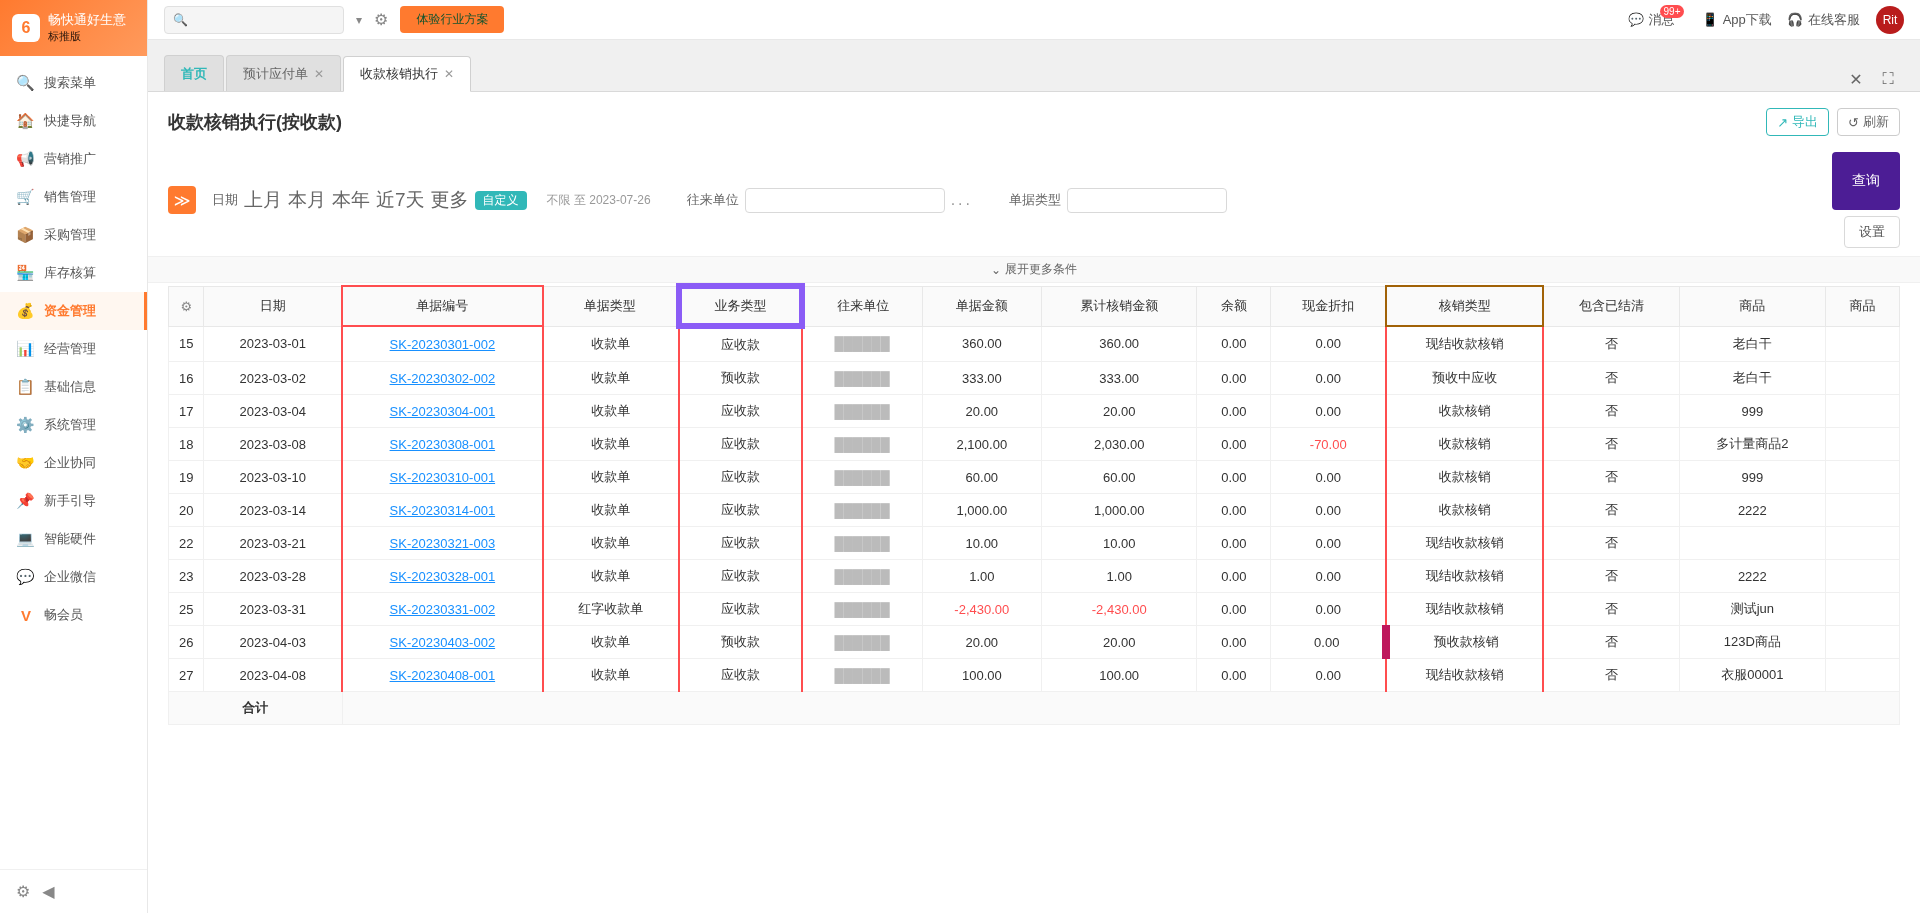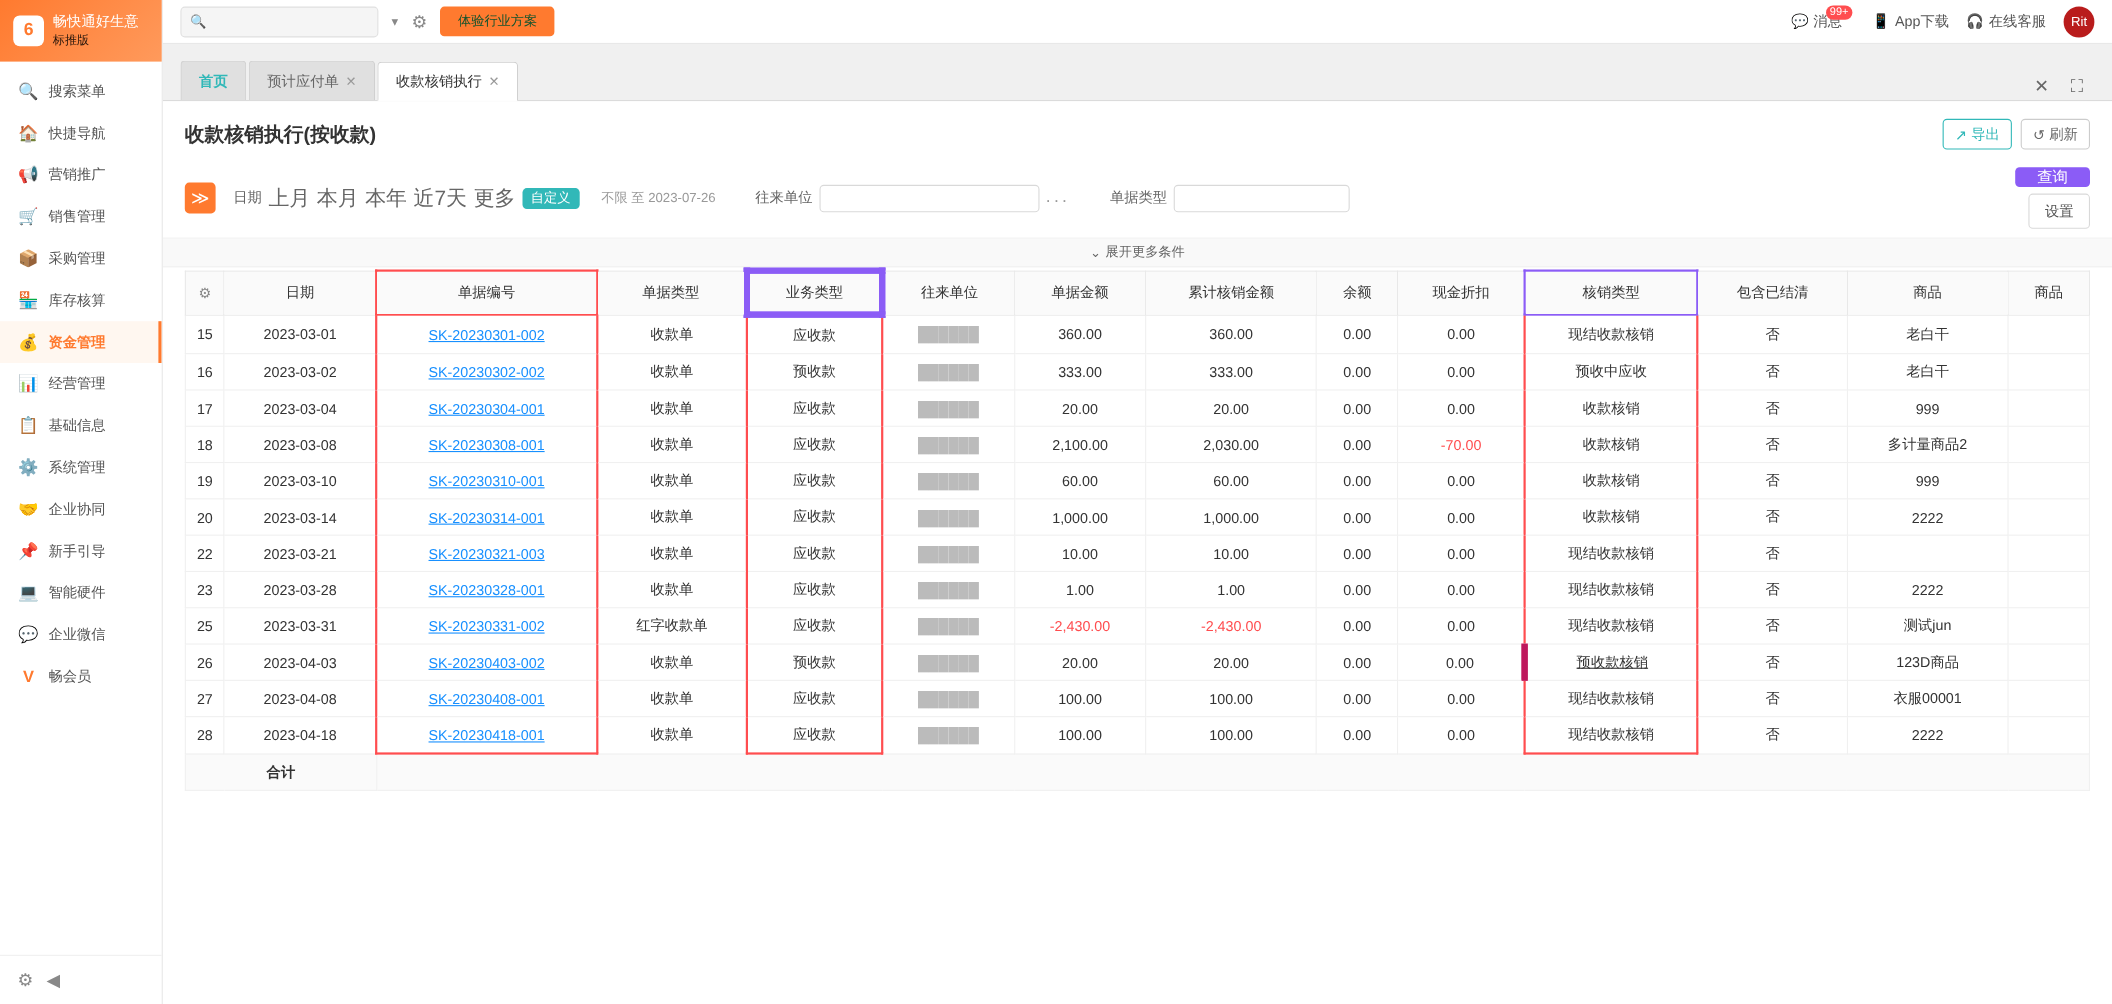--- a/index.html
+++ b/index.html
@@ -53,21 +53,21 @@
     .filter-expand-btn { width: 28px; height: 28px; background: #ff7a2f; color: #fff; border: none; border-radius: 4px; cursor: pointer; font-size: 16px; display: flex; align-items: center; justify-content: center; }
     .filter-item { display: flex; align-items: center; gap: 6px; font-size: 13px; color: #333; }
     .filter-label { color: #666; }
     .filter-date-links { display: flex; gap: 6px; align-items: center; }
     .filter-date-links span { color: #666; cursor: pointer; font-size: 19px; }
     .filter-date-links .custom-btn { background: #31b8b8; color: #fff; border-radius: 4px; padding: 1px 8px; font-size: 12px; cursor: pointer; }
     .filter-date-range { color: #999; font-size: 12px; margin-left: 4px; }
     .filter-input { border: 1px solid #d9d9d9; border-radius: 4px; padding: 4px 8px; font-size: 13px; width: 200px; color: #333; outline: none; }
     .filter-select { border: 1px solid #d9d9d9; border-radius: 4px; padding: 4px 8px; font-size: 13px; width: 160px; color: #333; outline: none; appearance: none; background: #fff; }
     .filter-dots { color: #999; letter-spacing: 3px; font-size: 16px; cursor: pointer; }
-    .btn-query { background: #8b5cf6; color: #fff; border: none; border-radius: 4px; padding: 0 20px; font-size: 14px; cursor: pointer; }
+    .btn-query { background: #4c1d95; color: #fff; border: none; border-radius: 4px; padding: 20px 20px; font-size: 14px; cursor: pointer; }
     .btn-settings { background: #fff; color: #555; border: 1px solid #d9d9d9; border-radius: 4px; padding: 6px 14px; font-size: 13px; cursor: pointer; display: block; margin-top: 4px; }
     .filter-actions { display: flex; flex-direction: column; align-items: flex-end; gap: 2px; margin-left: auto; }
 
     
     .expand-more { text-align: center; padding: 4px; background: #f9f9f9; border-bottom: 1px solid #f0f0f0; color: #666; font-size: 12px; cursor: pointer; display: flex; align-items: center; justify-content: center; gap: 4px; }
 
     
     .table-container { flex: 1; overflow: auto; padding: 0 20px; }
     table { width: 100%; border-collapse: collapse; font-size: 13px; }
     thead th { background: #fafafa; border: 1px solid #e8e8e8; padding: 8px 10px; text-align: center; font-weight: 500; color: #333; position: sticky; top: 0; z-index: 2; white-space: nowrap; }
@@ -274,21 +274,21 @@
             <th class="gear-col">⚙</th>
             <th>日期</th>
             <th style="border: 2px solid #ff4d4f; border-bottom: 2px solid #ff4d4f;">单据编号</th>
             <th>单据类型</th>
             <th style="border: 6px solid #8b5cf6;">业务类型</th>
             <th>往来单位</th>
             <th>单据金额</th>
             <th>累计核销金额</th>
             <th>余额</th>
             <th>现金折扣</th>
-            <th style="border: 2px solid #8b5cf6;">核销类型</th>
+            <th style="border: 2px solid #a16207;">核销类型</th>
             <th>包含已结清</th>
             <th>商品</th>
             <th>商品</th>
           </tr>
         </thead>
         <tbody id="table-body">
         <tr>
     <td>15</td>
     <td>2023-03-01</td>
     <td style="border-left: 2px solid #ff4d4f; border-right: 2px solid #ff4d4f;">
@@ -456,59 +456,41 @@
     <td style="border-left: 2px solid #ff4d4f; border-right: 2px solid #ff4d4f;">
       <a class="link-text">SK-20230403-002</a>
     </td>
     <td>收款单</td>
     <td style="border-left: 2px solid #ff4d4f; border-right: 2px solid #ff4d4f;">预收款</td>
     <td style="color:#bbb;">██████</td>
     <td class="">20.00</td>
     <td class="">20.00</td>
     <td>0.00</td>
     <td class="">0.00</td>
-    <td style="border-left: 6px solid #be185d; border-right: 2px solid #ff4d4f; text-decoration: underline;">预收款核销</td>
+    <td style="border-left: 8px solid #be185d; border-right: 2px solid #ff4d4f;">预收款核销</td>
     <td>否</td>
     <td>123D商品</td>
     <td></td>
   </tr>
             <tr>
     <td>27</td>
     <td>2023-04-08</td>
     <td style="border-left: 2px solid #ff4d4f; border-right: 2px solid #ff4d4f;">
       <a class="link-text">SK-20230408-001</a>
     </td>
     <td>收款单</td>
     <td style="border-left: 2px solid #ff4d4f; border-right: 2px solid #ff4d4f;">应收款</td>
     <td style="color:#bbb;">██████</td>
     <td class="">100.00</td>
     <td class="">100.00</td>
     <td>0.00</td>
     <td class="">0.00</td>
     <td style="border-left: 2px solid #ff4d4f; border-right: 2px solid #ff4d4f;">现结收款核销</td>
     <td>否</td>
     <td>衣服00001</td>
-    <td></td>
-  </tr>
-            <tr>
-    <td>28</td>
-    <td>2023-04-18</td>
-    <td style="border-left: 2px solid #ff4d4f; border-right: 2px solid #ff4d4f;border-bottom: 2px solid #ff4d4f;">
-      <a class="link-text">SK-20230418-001</a>
-    </td>
-    <td>收款单</td>
-    <td style="border-left: 2px solid #ff4d4f; border-right: 2px solid #ff4d4f;border-bottom: 2px solid #ff4d4f;">应收款</td>
-    <td style="color:#bbb;">██████</td>
-    <td class="">100.00</td>
-    <td class="">100.00</td>
-    <td>0.00</td>
-    <td class="">0.00</td>
-    <td style="border-left: 2px solid #ff4d4f; border-right: 2px solid #ff4d4f;border-bottom: 2px solid #ff4d4f;">现结收款核销</td>
-    <td>否</td>
-    <td>2222</td>
     <td></td>
   </tr>
             <tr class="total-row">
   <td colspan="2" style="text-align:center;">合计</td>
   <td colspan="12"></td>
 </tr>
           </tbody>
       </table>
     </div>
   </div>

